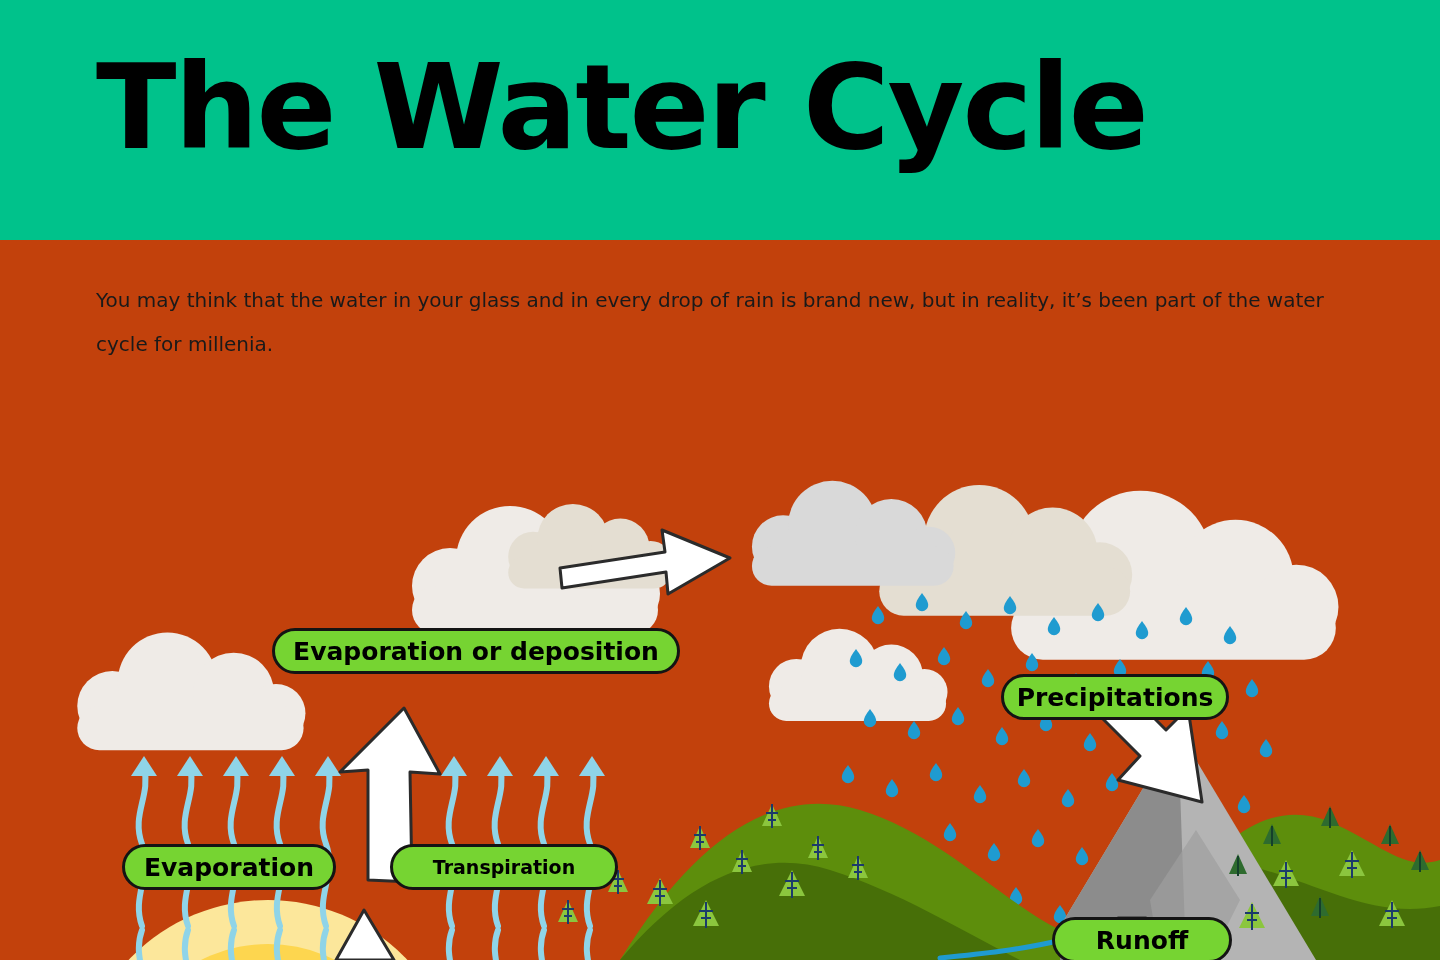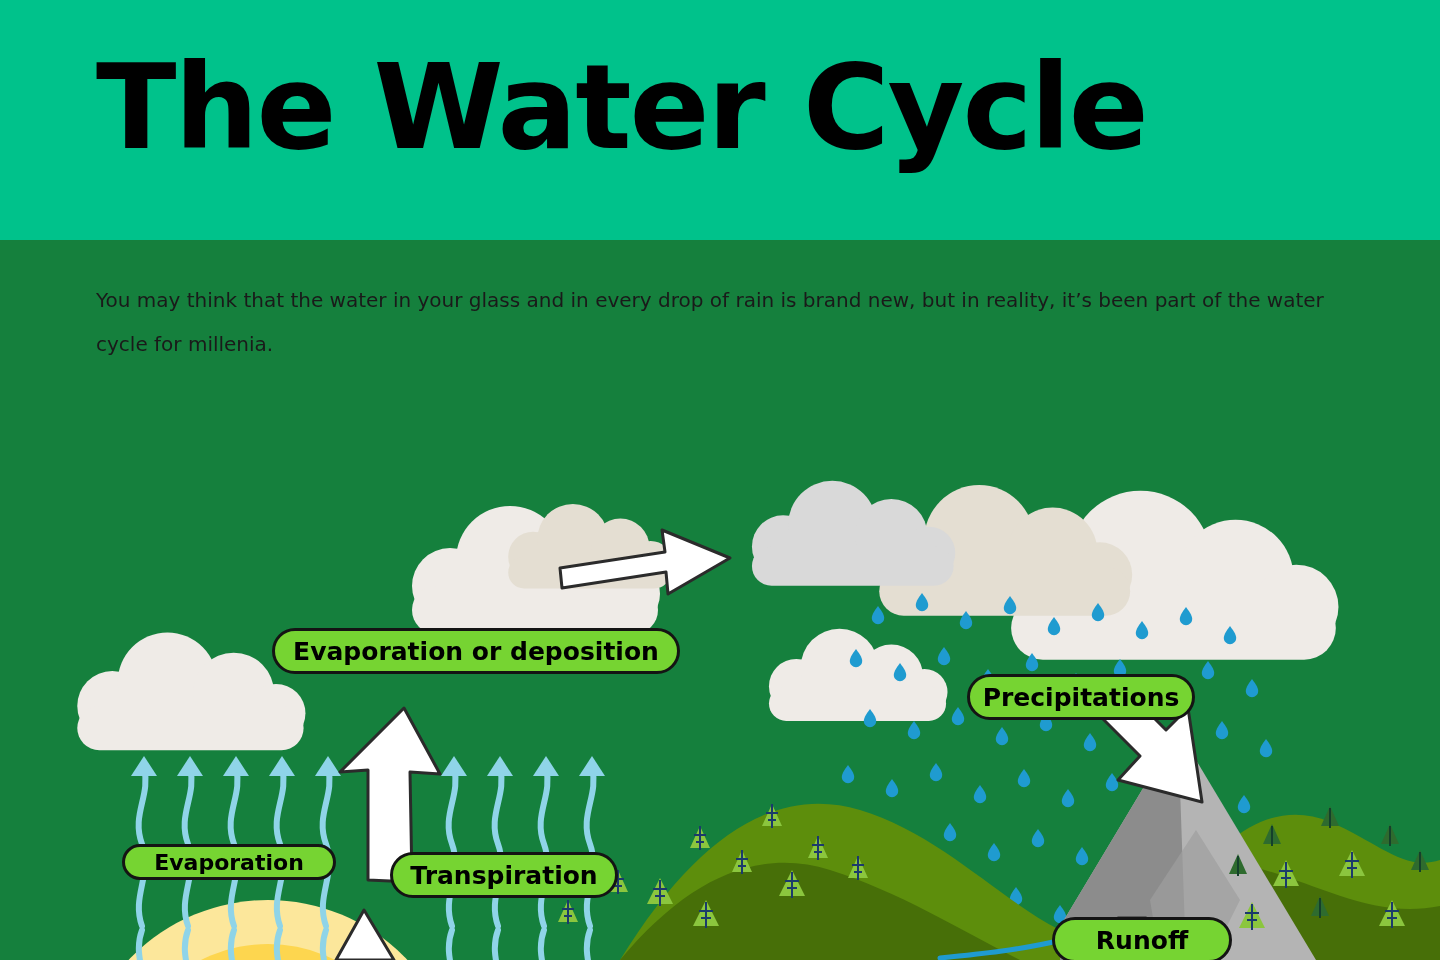--- a/index.html
+++ b/index.html
@@ -1,20 +1,20 @@
 <!DOCTYPE html>
 <html><head>
 <meta charset="utf-8">
 <style>
   html,body{margin:0;padding:0;}
   body{
     width:1440px;height:960px;overflow:hidden;background:#ffffff;
     font-family:"Liberation Sans", sans-serif;
   }
-  #page{position:relative;width:1440px;height:960px;overflow:hidden;background:#15803d;}
+  #page{position:relative;width:1440px;height:960px;overflow:hidden;background:#c2410c;}
 
   
   .header-band{
     position:absolute;left:0;top:0;width:1440px;height:240px;
     background:#00C28B;
   }
   .page-title{
     position:absolute;left:96px;top:48px;width:1280px;
     font-family:"DejaVu Sans", sans-serif;
     font-weight:700;font-size:118px;line-height:118px;
@@ -40,23 +40,23 @@
     border-radius:999px;
     color:#000;
     font-family:"DejaVu Sans", sans-serif;
     font-weight:700;
     display:flex;align-items:center;justify-content:center;
     box-sizing:border-box;
     white-space:nowrap;
     z-index:40;
   }
   #pill-condensation{left:272px;top:628px;width:408px;height:46px;font-size:25px;}
-  #pill-precipitations{left:967px;top:674px;width:228px;height:46px;font-size:25px;}
-  #pill-evaporation{left:122px;top:844px;width:214px;height:36px;font-size:22px;}
-  #pill-transpiration{left:390px;top:844px;width:228px;height:46px;font-size:25px;margin-top:8px;}
+  #pill-precipitations{left:1001px;top:674px;width:228px;height:46px;font-size:25px;}
+  #pill-evaporation{left:122px;top:844px;width:214px;height:46px;font-size:25px;}
+  #pill-transpiration{left:390px;top:844px;width:228px;height:46px;font-size:19px;}
   #pill-runoff{left:1052px;top:917px;width:180px;height:46px;font-size:25px;}
 </style>
 </head>
 <body>
 
 <div id="page">
 
   <div class="header-band"></div>
   <div class="page-title">The Water Cycle</div>
 

